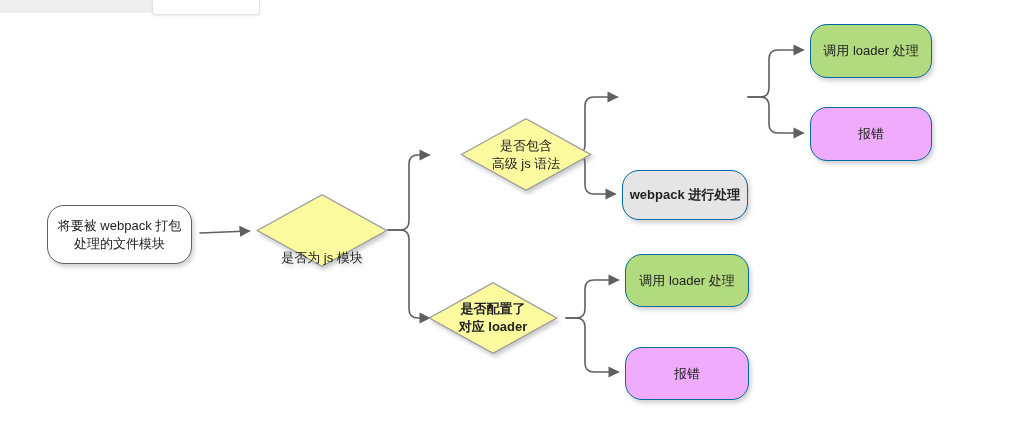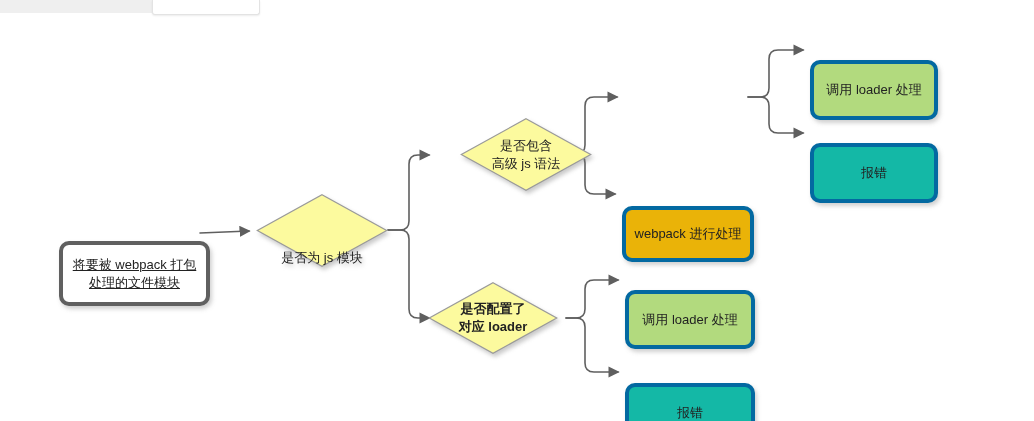--- a/index.html
+++ b/index.html
@@ -16,25 +16,25 @@
 
   .edges{position:absolute;inset:0;width:100%;height:100%;pointer-events:none;}
 
   .node{
     position:absolute;
     display:flex;align-items:center;justify-content:center;
     text-align:center;font-size:13px;color:#222;
   }
   .label{white-space:pre-line;line-height:1.35;padding:0 6px;position:relative;z-index:1;}
 
-  .rect{border:4px solid #0369a1;border-radius:10px;box-shadow:2px 3px 4px rgba(120,120,120,.35);margin-top:36px;}
+  .rect{border:1px solid #0369a1;border-radius:17px;box-shadow:2px 3px 4px rgba(120,120,120,.35);}
   .start{background:#ffffff;border-color:#606060;}
   .green{background:#b2da7e;}
-  .pink{background:#14b8a6;}
-  .blue{background:#eab308;}
+  .pink{background:#f0abfc;}
+  .blue{background:#e5e5e5;font-weight:bold;}
 
   .diamond{filter:drop-shadow(2px 3px 2px rgba(120,120,120,.40));}
   .diamond svg{position:absolute;inset:0;width:100%;height:100%;}
 </style>
 </head>
 <body>
 
 <div id="canvas">
 
   <div class="artifact-strip"></div>
@@ -52,21 +52,21 @@
       <path marker-end="url(#arrow)" d="M 388 230 L 400 230 Q 409 230 409 239 L 409 309 Q 409 318 418 318 L 429 318"></path>
       <path marker-end="url(#arrow)" d="M 568 154 L 576 154 Q 585 154 585 145 L 585 106 Q 585 97 594 97 L 617 97"></path>
       <path marker-end="url(#arrow)" d="M 568 154 L 576 154 Q 585 154 585 163 L 585 185 Q 585 194 594 194 L 615 194"></path>
       <path marker-end="url(#arrow)" d="M 748 97 L 760 97 Q 769 97 769 88 L 769 59 Q 769 50 778 50 L 803 50"></path>
       <path marker-end="url(#arrow)" d="M 748 97 L 760 97 Q 769 97 769 106 L 769 124 Q 769 133 778 133 L 803 133"></path>
       <path marker-end="url(#arrow)" d="M 566 318 L 576 318 Q 585 318 585 309 L 585 289 Q 585 280 594 280 L 618 280"></path>
       <path marker-end="url(#arrow)" d="M 566 318 L 576 318 Q 585 318 585 327 L 585 363 Q 585 372 594 372 L 618 372"></path>
     </g>
   </svg>
 
-  <div class="node rect start" style="left:59px;top:205px;width:143px;height:57px;text-decoration:underline;">
+  <div class="node rect start" style="left:47px;top:205px;width:143px;height:57px;">
     <span class="label">将要被 webpack 打包
 处理的文件模块</span>
   </div>
 
   <div class="node diamond" style="left:256px;top:194px;width:132px;height:73px;align-items:flex-end;">
     <svg viewBox="0 0 100 100" preserveAspectRatio="none">
       <polygon points="50,1 99,50 50,99 1,50" stroke-width="1.2" vector-effect="non-scaling-stroke" stroke="#9a9a9a" fill="#fcfa9e"></polygon>
     </svg>
     <span class="label">是否为 js 模块</span>
   </div>

